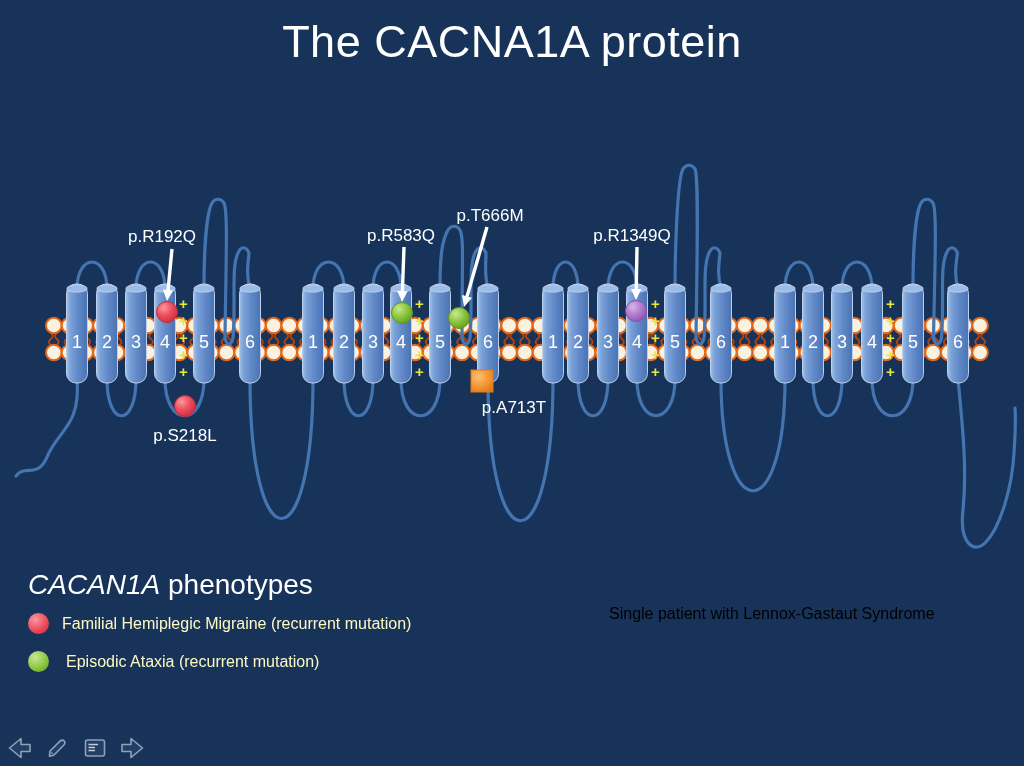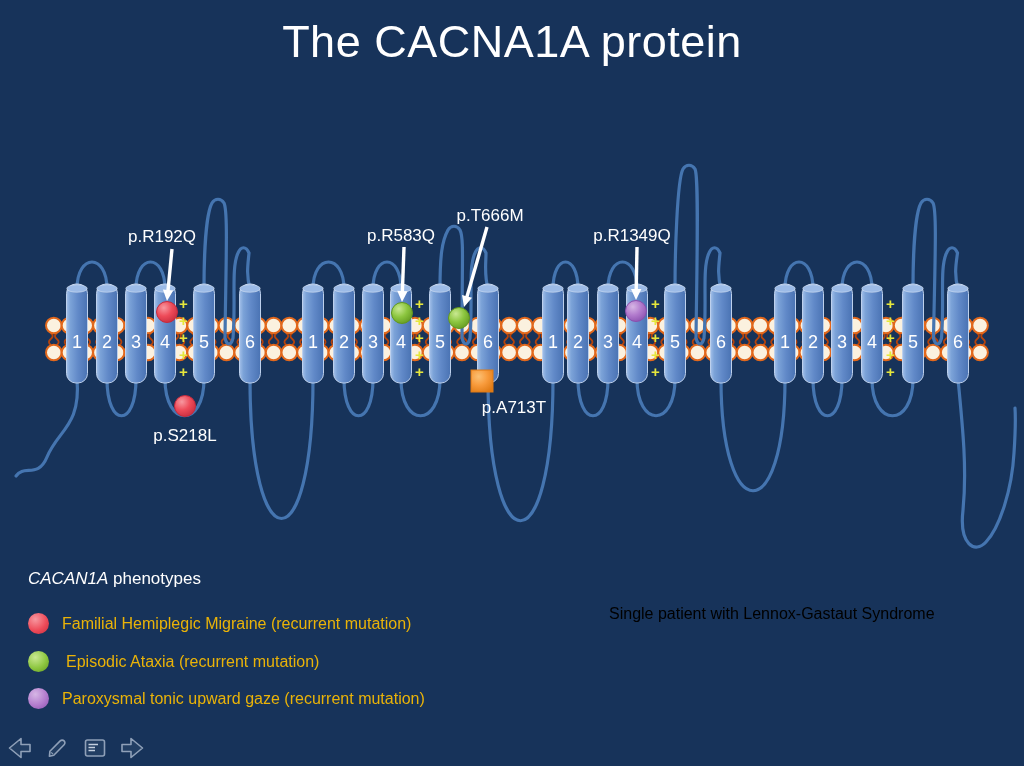--- a/index.html
+++ b/index.html
@@ -8,26 +8,26 @@
     background:#17335A;
     font-family:"Liberation Sans", sans-serif;
   }
   .slide-title{
     position:absolute;top:16px;left:0;width:1024px;text-align:center;
     font-size:45px;color:#ffffff;letter-spacing:.5px;
   }
   svg text{font-family:"Liberation Sans", sans-serif;}
   .legend{position:absolute;left:0;top:0;width:1024px;height:766px;pointer-events:none;}
   .legend-heading{
-    position:absolute;left:28px;top:569px;font-size:17px;color:#ffffff;
+    position:absolute;left:28px;top:569px;font-size:28px;color:#ffffff;
   }
   .legend-heading .it{font-style:italic;}
   .legend-row{position:absolute;left:28px;display:flex;align-items:center;gap:13px;}
   .legend-row .dot{width:21px;height:21px;border-radius:50%;flex:0 0 auto;}
-  .legend-row .lbl{font-size:16px;color:#eab308;white-space:nowrap;}
+  .legend-row .lbl{font-size:16px;color:#fef9c3;white-space:nowrap;}
   .row1{top:613px;} .row2{top:651px;gap:17px;} .row3{top:688px;}
   .legend-single{position:absolute;left:596px;top:605px;display:flex;gap:13px;}
   .toolbar{
     position:absolute;left:4px;top:734px;display:flex;align-items:center;gap:8px;
   }
   .tool-btn{width:30px;height:28px;background:transparent;border:none;padding:0;cursor:pointer;
     display:flex;align-items:center;justify-content:center;}
   .tool-btn svg{display:block;}
 </style>
 </head>
@@ -513,24 +513,20 @@
     <div class="legend-heading"><span class="it">CACAN1A</span><span> phenotypes</span></div>
 
     <div class="legend-row row1">
       <span class="dot" style="background: radial-gradient(circle at 35% 30%, rgb(247, 152, 160), rgb(238, 75, 89) 55%, rgb(197, 43, 61));"></span>
       <span class="lbl">Familial Hemiplegic Migraine (recurrent mutation)</span>
     </div>
     <div class="legend-row row2">
       <span class="dot" style="background: radial-gradient(circle at 35% 30%, rgb(201, 232, 146), rgb(140, 198, 63) 55%, rgb(97, 151, 31));"></span>
       <span class="lbl">Episodic Ataxia (recurrent mutation)</span>
     </div>
-    <div class="legend-row row3">
-      <span class="dot" style="background: radial-gradient(circle at 35% 30%, rgb(214, 182, 229), rgb(178, 123, 205) 55%, rgb(138, 79, 174));"></span>
-      <span class="lbl">Paroxysmal tonic upward gaze (recurrent mutation)</span>
-    </div>
 
     <div class="legend-single">
       <span class="sq" style="background: radial-gradient(circle at 35% 30%, rgb(251, 192, 116), rgb(248, 155, 60) 55%, rgb(224, 123, 21));"></span>
       <span class="lbl">Single patient with Lennox-Gastaut Syndrome</span>
     </div>
   </div>
 
   <div class="toolbar">
     <button class="tool-btn" title="">
       <svg width="26" height="24" viewBox="0 0 24 24">

